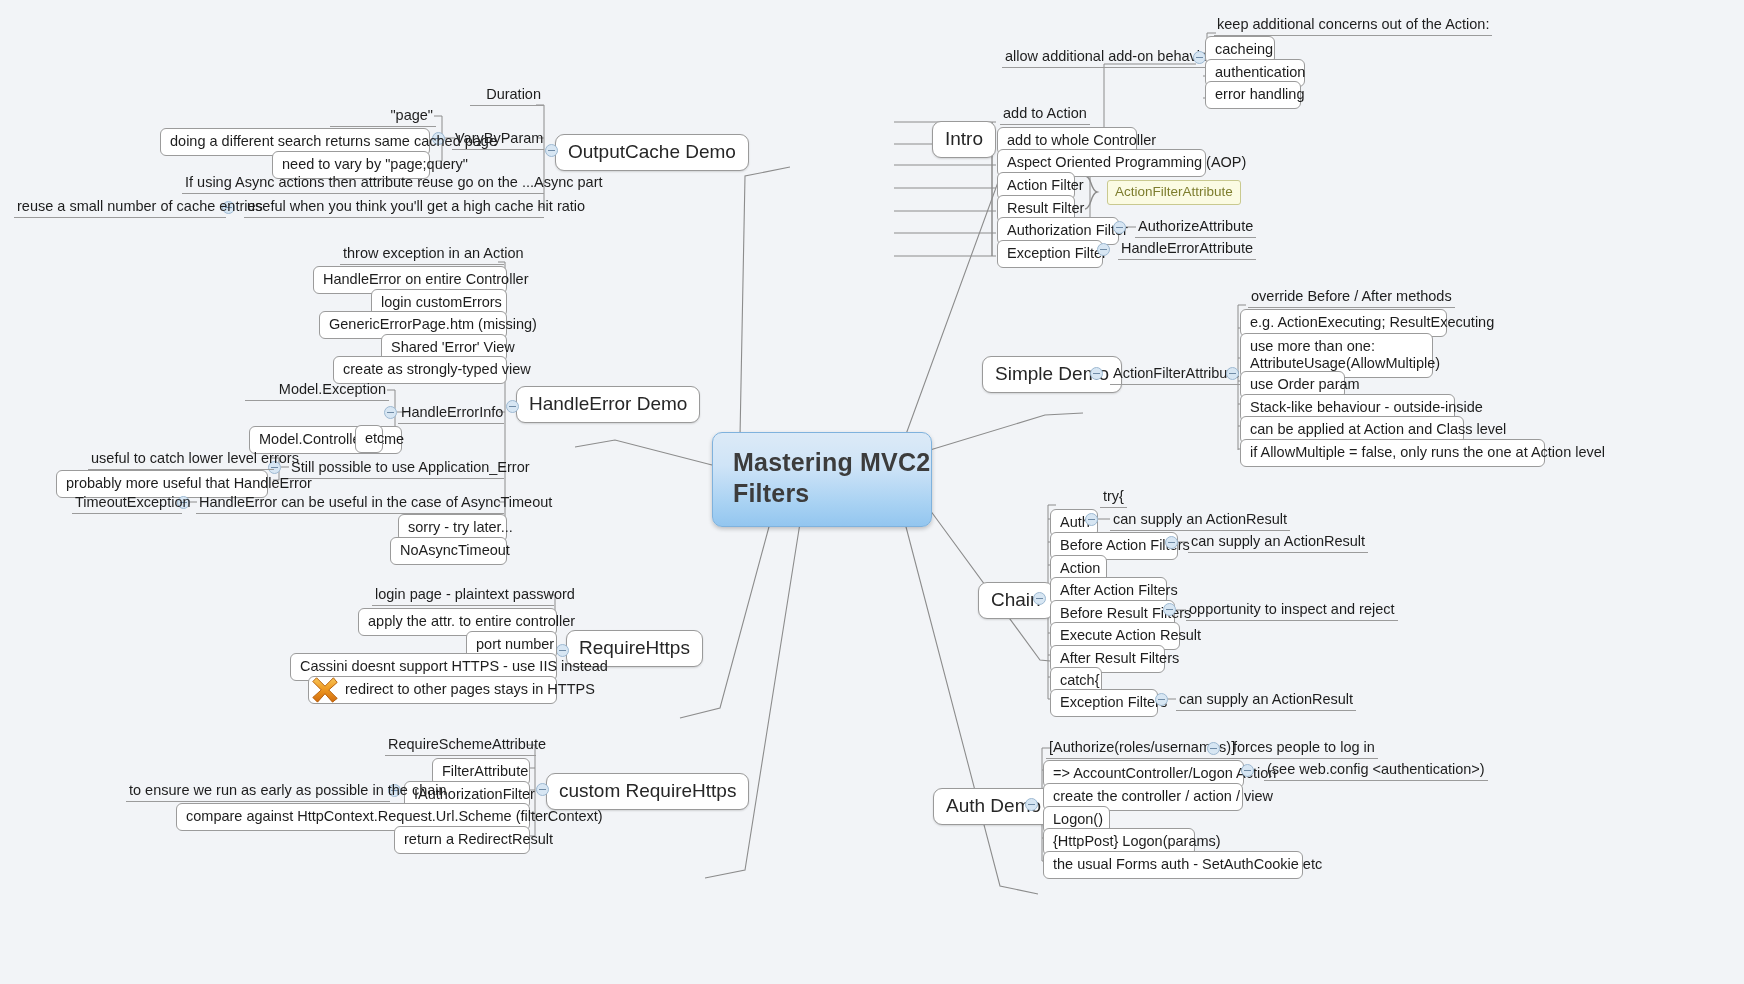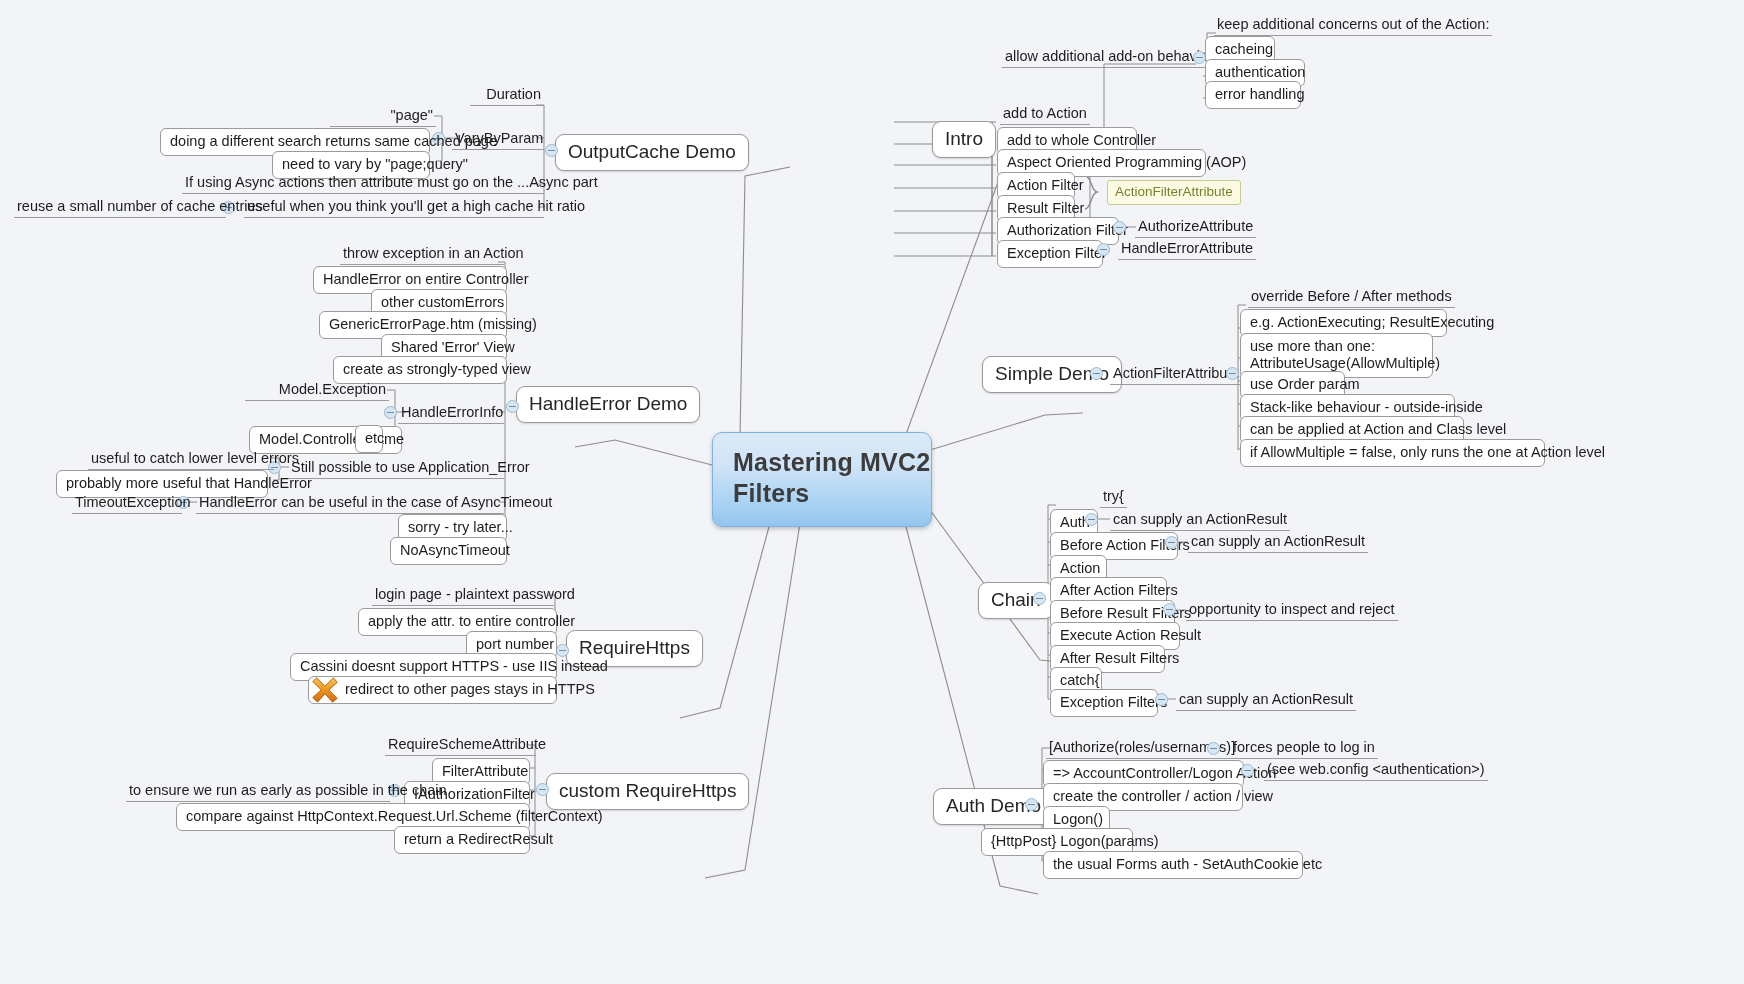--- a/index.html
+++ b/index.html
@@ -292,41 +292,41 @@
   <div class="node plain ul l" style="left:1046px;top:739px;">[Authorize(roles/usernames)]</div>
   <div class="handle" style="left:1207px;top:742px;"></div>
   <div class="node plain ul l" style="left:1230px;top:739px;">forces people to log in</div>
 
   <div class="node boxed l" style="left:1043px;top:760px;width:201px;">=&gt; AccountController/Logon Action</div>
   <div class="handle" style="left:1241px;top:764px;"></div>
   <div class="node plain ul l" style="left:1264px;top:761px;">(see web.config &lt;authentication&gt;)</div>
 
   <div class="node boxed l" style="left:1043px;top:783px;width:200px;">create the controller / action / view</div>
   <div class="node boxed l" style="left:1043px;top:806px;width:67px;">Logon()</div>
-  <div class="node boxed l" style="left:981px;top:828px;width:152px;">{HttpPost} Logon(params)</div>
+  <div class="node boxed l" style="left:1043px;top:828px;width:152px;">{HttpPost} Logon(params)</div>
   <div class="node boxed l" style="left:1043px;top:851px;width:260px;">the usual Forms auth - SetAuthCookie etc</div>
 
   <div class="node plain ul r" style="left:470px;top:86px;width:68px;">Duration</div>
 
   <div class="node plain ul r" style="left:452px;top:130px;width:86px;">VaryByParam</div>
   <div class="handle" style="left:432px;top:132px;"></div>
 
   <div class="node plain ul r" style="left:330px;top:107px;width:100px;">"page"</div>
   <div class="node boxed r" style="left:160px;top:128px;width:270px;">doing a different search returns same cached page</div>
   <div class="node boxed r" style="left:272px;top:151px;width:158px;">need to vary by "page;query"</div>
 
-  <div class="node plain ul r" style="left:182px;top:174px;width:356px;">If using Async actions then attribute must go on the ...Async part</div>
+  <div class="node plain ul r" style="left:182px;top:174px;width:356px;">If using Async actions then attribute reuse go on the ...Async part</div>
 
   <div class="node plain ul r" style="left:244px;top:198px;width:294px;">useful when you think you'll get a high cache hit ratio</div>
   <div class="handle" style="left:222px;top:201px;"></div>
   <div class="node plain ul r" style="left:14px;top:198px;width:206px;">reuse a small number of cache entries</div>
 
   <div class="node plain ul r" style="left:340px;top:245px;width:158px;">throw exception in an Action</div>
   <div class="node boxed r" style="left:313px;top:266px;width:194px;">HandleError on entire Controller</div>
-  <div class="node boxed r" style="left:371px;top:289px;width:136px;">other customErrors</div>
+  <div class="node boxed r" style="left:371px;top:289px;width:136px;">login customErrors</div>
   <div class="node boxed r" style="left:319px;top:311px;width:188px;">GenericErrorPage.htm (missing)</div>
   <div class="node boxed r" style="left:381px;top:334px;width:126px;">Shared 'Error' View</div>
   <div class="node boxed r" style="left:333px;top:356px;width:174px;">create as strongly-typed view</div>
 
   <div class="node plain ul r" style="left:398px;top:404px;width:100px;">HandleErrorInfo</div>
   <div class="handle" style="left:384px;top:406px;"></div>
   <div class="node plain ul r" style="left:245px;top:381px;width:138px;">Model.Exception</div>
   <div class="node boxed r" style="left:249px;top:426px;width:153px;">Model.ControllerName</div>
   <div class="node boxed r" style="left:355px;top:425px;width:28px;">etc</div>
 

